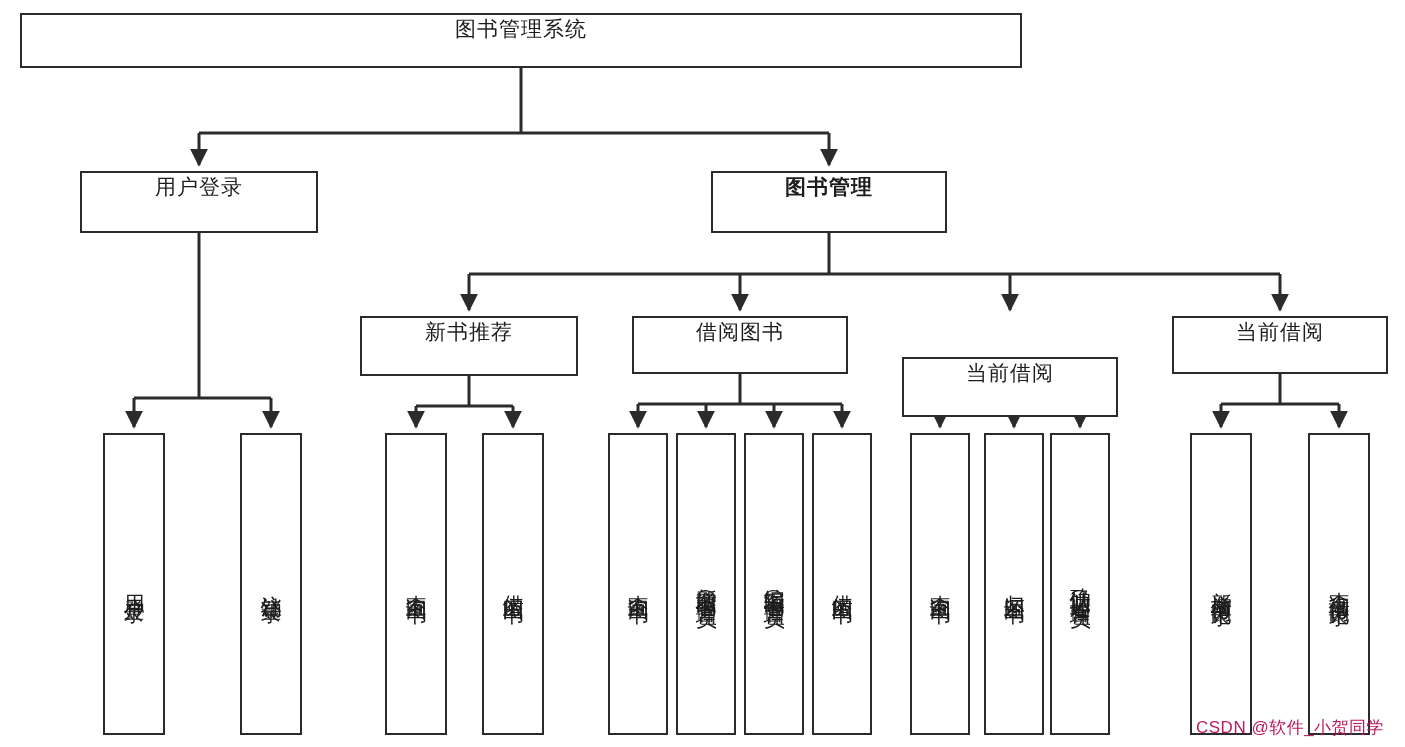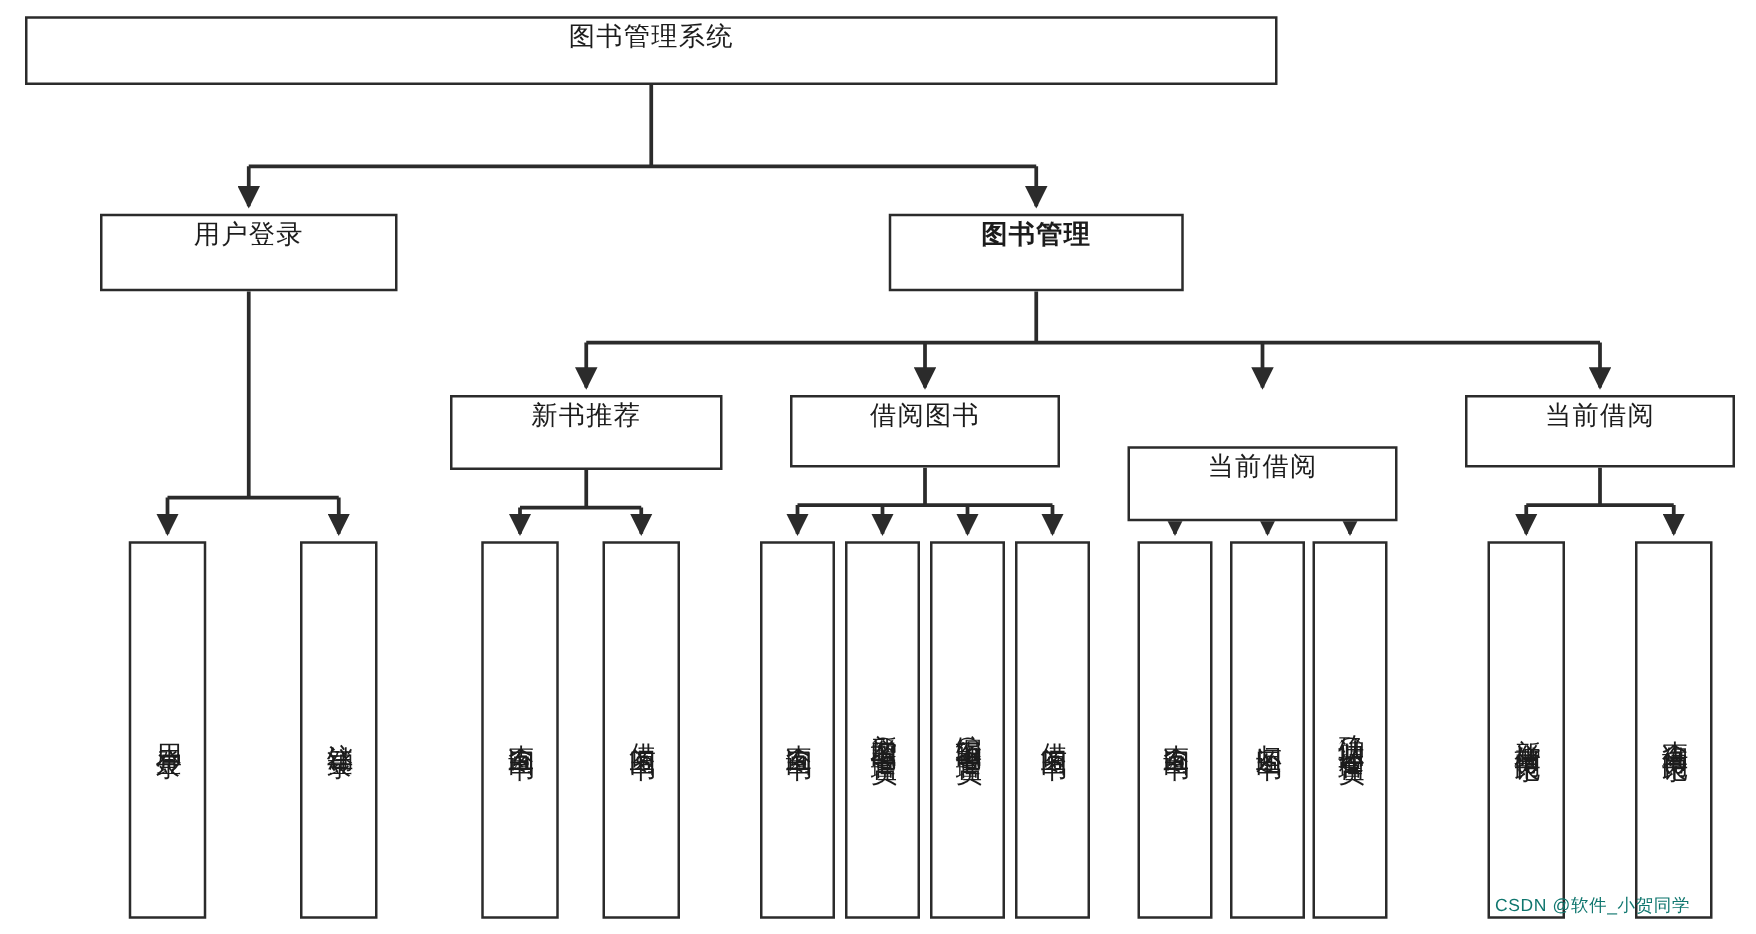--- a/index.html
+++ b/index.html
@@ -51,22 +51,22 @@
   }
   .node.vert .vtext {
     writing-mode: vertical-rl;
     text-orientation: upright;
     white-space: normal;
     line-height: 1.25;
     text-align: center;
   }
   .watermark {
     position: absolute;
-    font-size: 14px;
-    color: #0f766e;
+    font-size: 17px;
+    color: #be185d;
     letter-spacing: 0.5px;
     white-space: nowrap;
     user-select: none;
   }
 </style>
 </head>
 <body>
 
 <div id="canvas">
 

